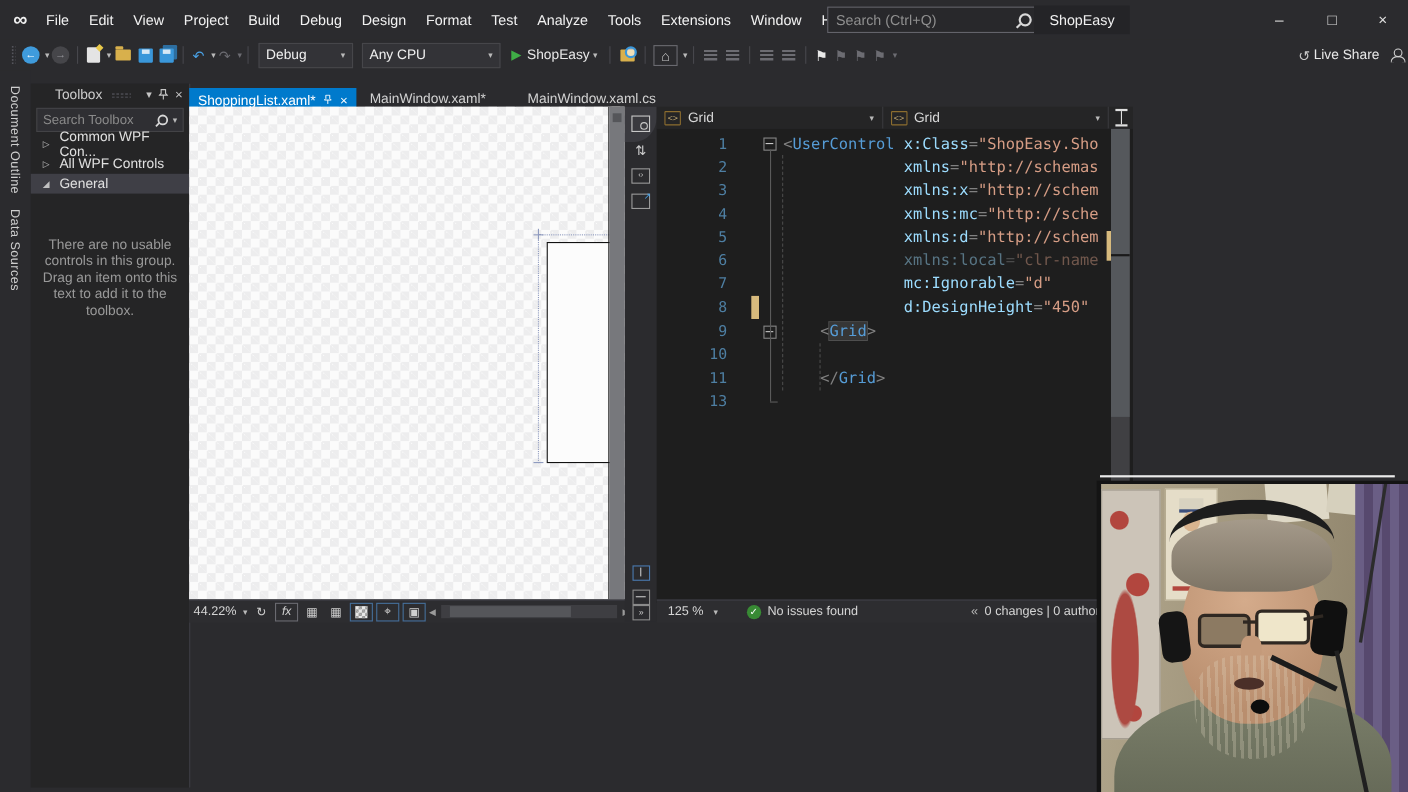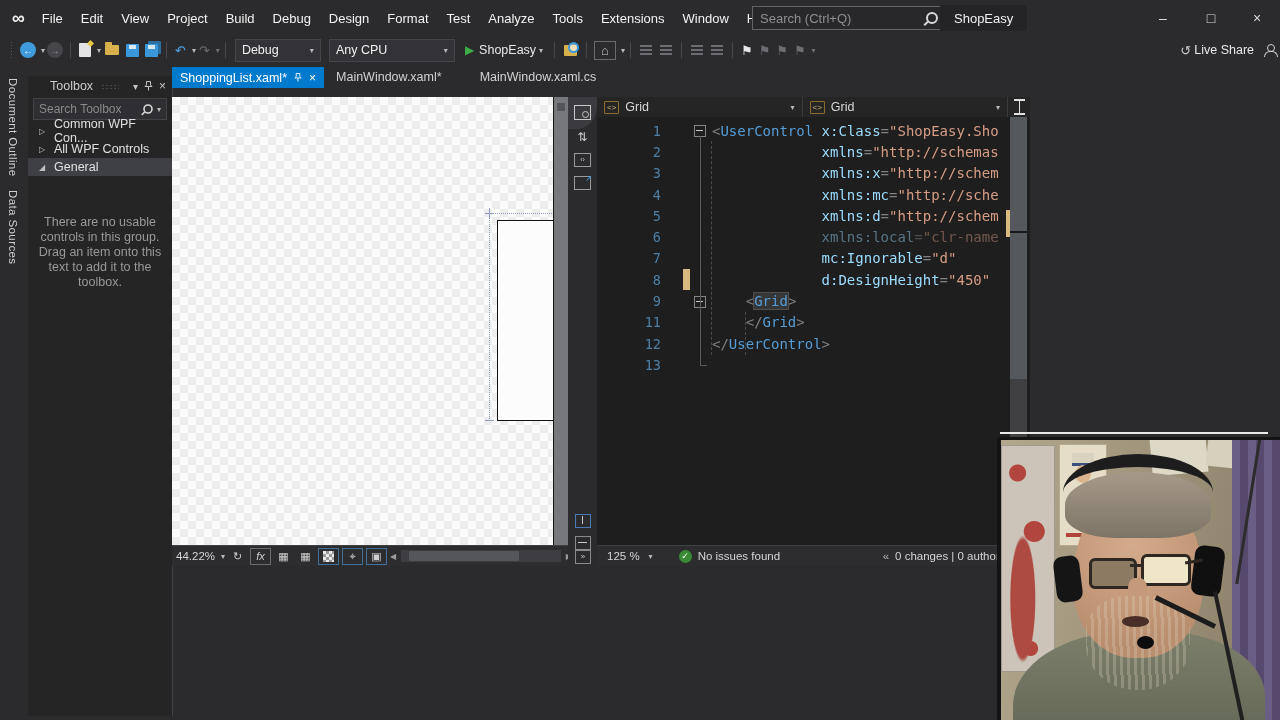--- a/index.html
+++ b/index.html
@@ -53,21 +53,21 @@
   .panel-head{height:20px;display:flex;align-items:center;padding:0 6px;font-size:12.5px;color:#cccccc;margin-left:16px;}
   .head-ico{font-size:10px;color:#c5c5c5;margin-left:6px;}
   .pin-svg{margin-left:6px;}
   .search-box{margin:2px 5px;height:20px;background:#2f2f33;border:1px solid #434346;display:flex;
       align-items:center;padding:0 5px;color:#8a8a8a;font-size:12px;}
   .tb-group{height:18px;display:flex;align-items:center;padding-left:8px;font-size:12.5px;color:#e0e0e0;gap:6px;}
   .tb-group .t-arrow{font-size:8px;}
   .tb-group.selected{background:#3f3f46;}
   #toolbox-msg{margin:39px 10px;text-align:center;font-size:12.5px;color:#999999;line-height:15px;}
   
-  #tabwell{left:172px;top:67px;width:858px;height:21px;display:flex;}
+  #tabwell{left:172px;top:80px;width:858px;height:21px;display:flex;}
   .tab-active{background:#007acc;color:#fff;display:flex;align-items:center;padding:0 8px;gap:7px;font-size:12.5px;}
   .tab{padding:0 26px 0 12px;color:#d2d2d2;font-size:12.5px;line-height:21px;}
   .tab-x{font-size:12px;color:#fff;}
   
   #designer{left:172px;top:97px;width:396px;height:448px;background-color:#fbfbfb;
      background-image:linear-gradient(45deg,#ededee 25%,transparent 25%,transparent 75%,#ededee 75%),
                       linear-gradient(45deg,#ededee 25%,transparent 25%,transparent 75%,#ededee 75%);
      background-size:16px 16px;background-position:0 0,8px 8px;overflow:hidden;}
   #artboard{position:absolute;left:325px;top:123px;width:57px;height:199px;background:#fcfcfc;border:1px solid #111;}
   .guide-v{position:absolute;left:317px;top:116px;height:208px;border-left:1px dotted #8f9bbf;}
@@ -435,30 +435,30 @@
           <span class="fold"></span>
           <span class="code-text"><span class="tok-p">             </span><span class="tok-a">d:DesignHeight</span><span class="tok-d">=</span><span class="tok-s">"450"</span></span>
         </div>
         <div class="code-line">
           <span class="ln">9</span>
           <span class="chg"></span>
           <span class="fold box"></span>
           <span class="code-text"><span class="tok-p">    </span><span class="tok-d">&lt;</span><span class="tok-th">Grid</span><span class="tok-d">&gt;</span></span>
         </div>
         <div class="code-line">
+          <span class="ln">10</span>
+          <span class="chg"></span>
+          <span class="fold"></span>
+          <span class="code-text"></span>
+        </div>
+        <div class="code-line">
           <span class="ln">11</span>
           <span class="chg"></span>
           <span class="fold"></span>
           <span class="code-text"><span class="tok-p">    </span><span class="tok-d">&lt;/</span><span class="tok-t">Grid</span><span class="tok-d">&gt;</span></span>
-        </div>
-        <div class="code-line">
-          <span class="ln">12</span>
-          <span class="chg"></span>
-          <span class="fold"></span>
-          <span class="code-text"><span class="tok-d">&lt;/</span><span class="tok-t">UserControl</span><span class="tok-d">&gt;</span></span>
         </div>
         <div class="code-line">
           <span class="ln">13</span>
           <span class="chg"></span>
           <span class="fold"></span>
           <span class="code-text"></span>
         </div>
       </div>
     <div class="fold-line"></div>
     <div class="fold-foot"></div>

